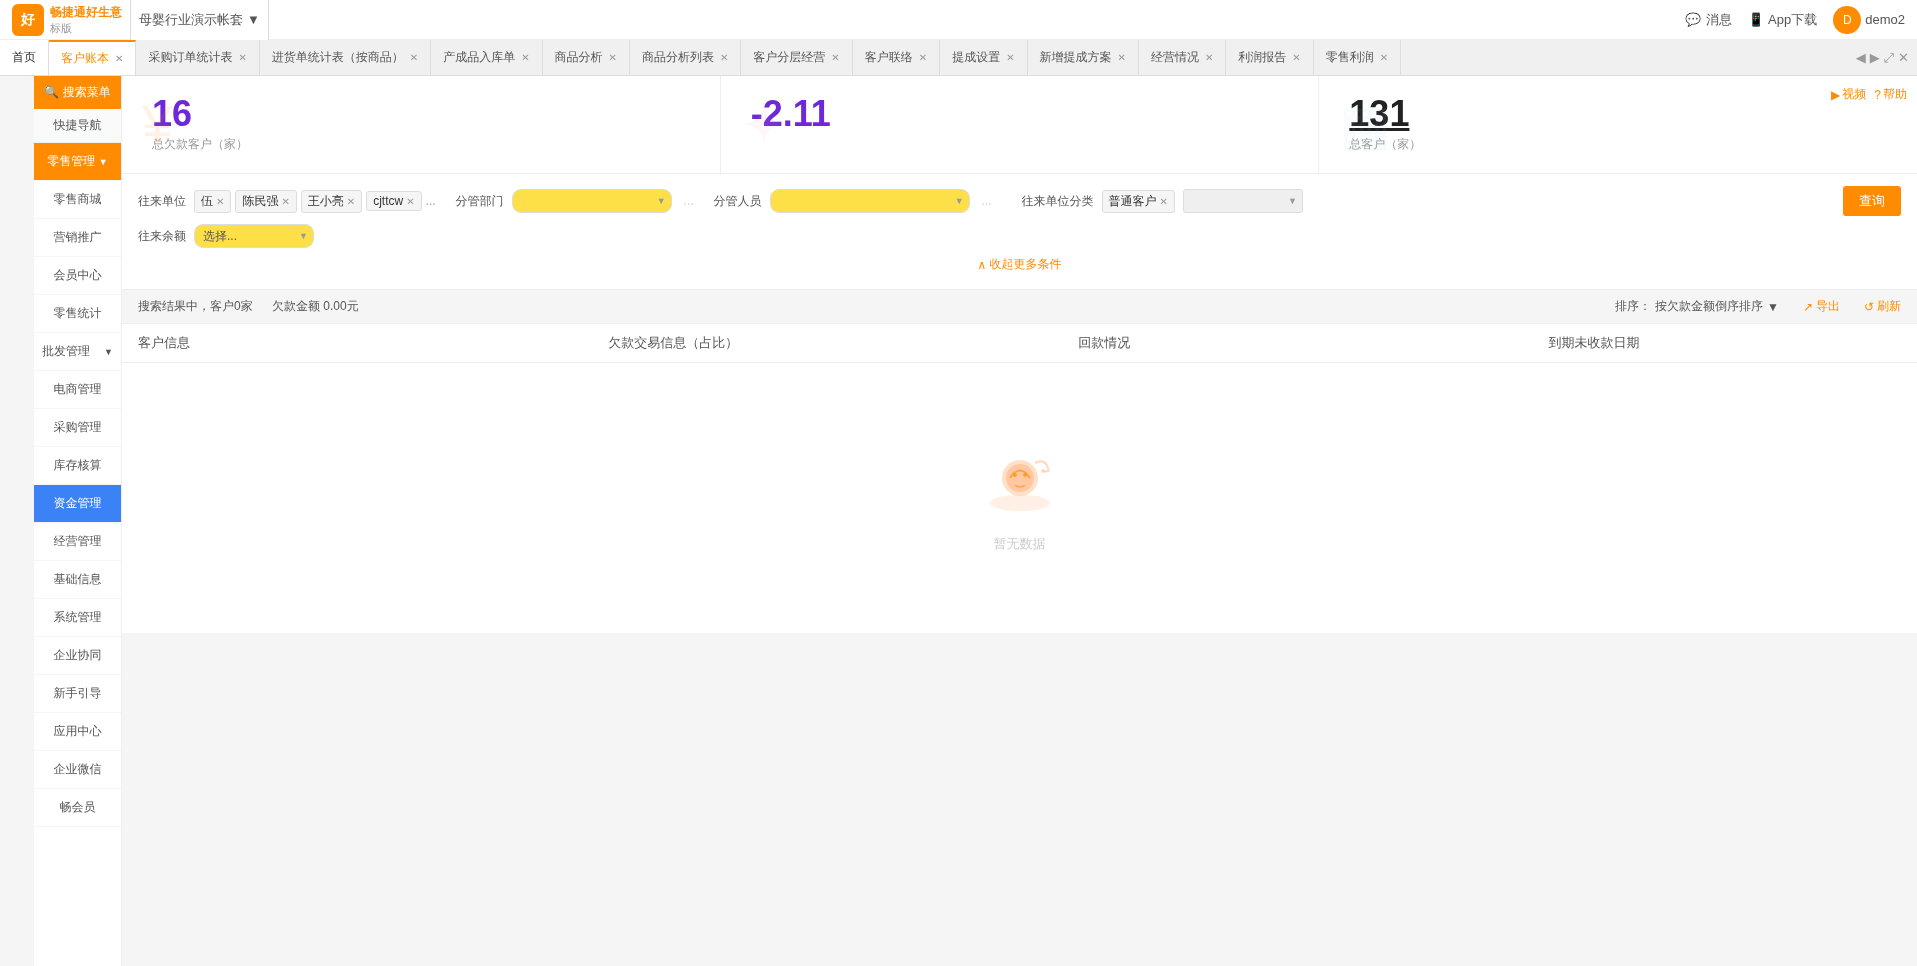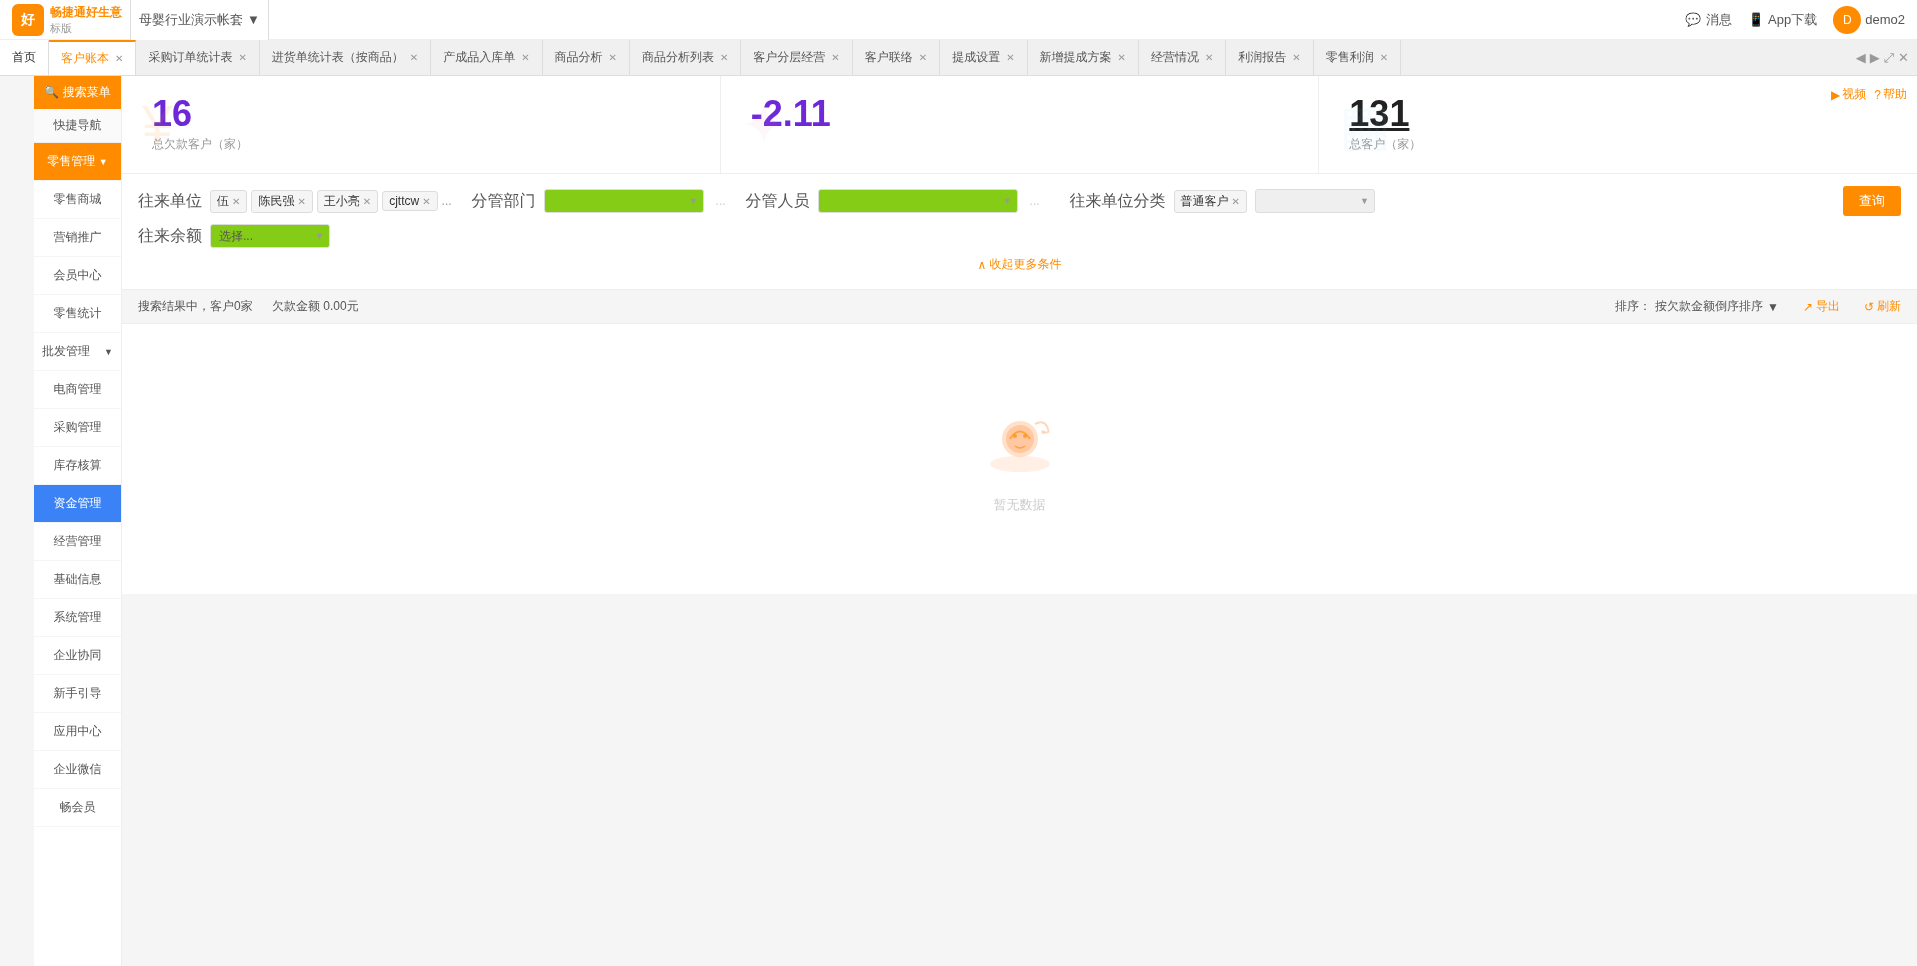--- a/index.html
+++ b/index.html
@@ -112,32 +112,32 @@
     .stat-label { font-size: 12px; color: #999; }
     .stat-actions { position: absolute; top: 10px; right: 10px; display: flex; gap: 8px; font-size: 12px; color: #ff8c00; cursor: pointer; }
 
     
     .filter-bar {
       background: #fff;
       padding: 12px 16px;
       border-bottom: 1px solid #eee;
     }
     .filter-row { display: flex; align-items: center; gap: 8px; margin-bottom: 8px; flex-wrap: wrap; }
-    .filter-label { font-size: 16px; color: #555; white-space: nowrap; font-family: Liberation Serif, serif; }
+    .filter-label { font-size: 12px; color: #555; white-space: nowrap; font-family: Liberation Serif, serif; }
     .filter-tags { display: flex; align-items: center; gap: 4px; flex-wrap: wrap; }
     .filter-tag {
       display: flex; align-items: center; gap: 3px;
       background: #f5f5f5; border: 1px solid #ddd; border-radius: 3px;
       padding: 2px 6px; font-size: 12px; color: #333; cursor: pointer;
     }
     .filter-tag .x { color: #999; font-size: 10px; cursor: pointer; }
     .filter-more { color: #999; font-size: 12px; cursor: pointer; }
     .filter-select {
-      border: 1px solid #ddd; border-radius: 3px; padding: 4px 24px 4px 8px;
-      font-size: 12px; color: #555; background: #84cc16; cursor: pointer;
+      border: 1px solid #ddd; border-radius: 9px; padding: 4px 24px 4px 8px;
+      font-size: 12px; color: #555; background: #fde047; cursor: pointer;
       min-width: 160px; appearance: none; position: relative;
     }
     .filter-select-wrapper { position: relative; display: inline-flex; align-items: center; }
     .filter-select-wrapper::after { content: '▼'; position: absolute; right: 6px; font-size: 9px; color: #999; pointer-events: none; }
     .filter-collapse { color: #ff8c00; font-size: 12px; cursor: pointer; display: flex; align-items: center; gap: 3px; margin: 4px auto; width: fit-content; }
     .filter-btn-query {
       background: #ff8c00; color: #fff; border: none; border-radius: 3px;
       padding: 6px 16px; font-size: 13px; cursor: pointer; margin-left: auto;
     }
     .filter-class-select {
@@ -463,20 +463,26 @@
           <span>导出</span>
         </div>
         <div class="action-link">
           <span>↺</span>
           <span>刷新</span>
         </div>
       </div>
     </div>
 
     <div class="data-table">
+      <div class="table-header">
+        <span>客户信息</span>
+        <span>欠款交易信息（占比）</span>
+        <span>回款情况</span>
+        <span>到期未收款日期</span>
+      </div>
       <div class="empty-state">
         <svg class="empty-svg" viewBox="0 0 80 80" fill="none" xmlns="http://www.w3.org/2000/svg">
           <ellipse cx="40" cy="60" rx="30" ry="8" fill="#ffe0cc" opacity="0.5"></ellipse>
           <circle cx="40" cy="35" r="18" fill="#ffcba4" opacity="0.6"></circle>
           <circle cx="40" cy="35" r="14" fill="#ffb07c" opacity="0.5"></circle>
           <path d="M30 35 Q40 20 50 35" stroke="#ff8c00" stroke-width="2" fill="none" opacity="0.6"></path>
           <circle cx="35" cy="32" r="2" fill="#ff8c00" opacity="0.7"></circle>
           <circle cx="45" cy="32" r="2" fill="#ff8c00" opacity="0.7"></circle>
           <path d="M35 42 Q40 46 45 42" stroke="#ff8c00" stroke-width="1.5" fill="none" opacity="0.6"></path>
           <path d="M55 20 Q65 15 68 25 Q70 30 63 28" stroke="#ffb07c" stroke-width="2" fill="none" opacity="0.5"></path>

